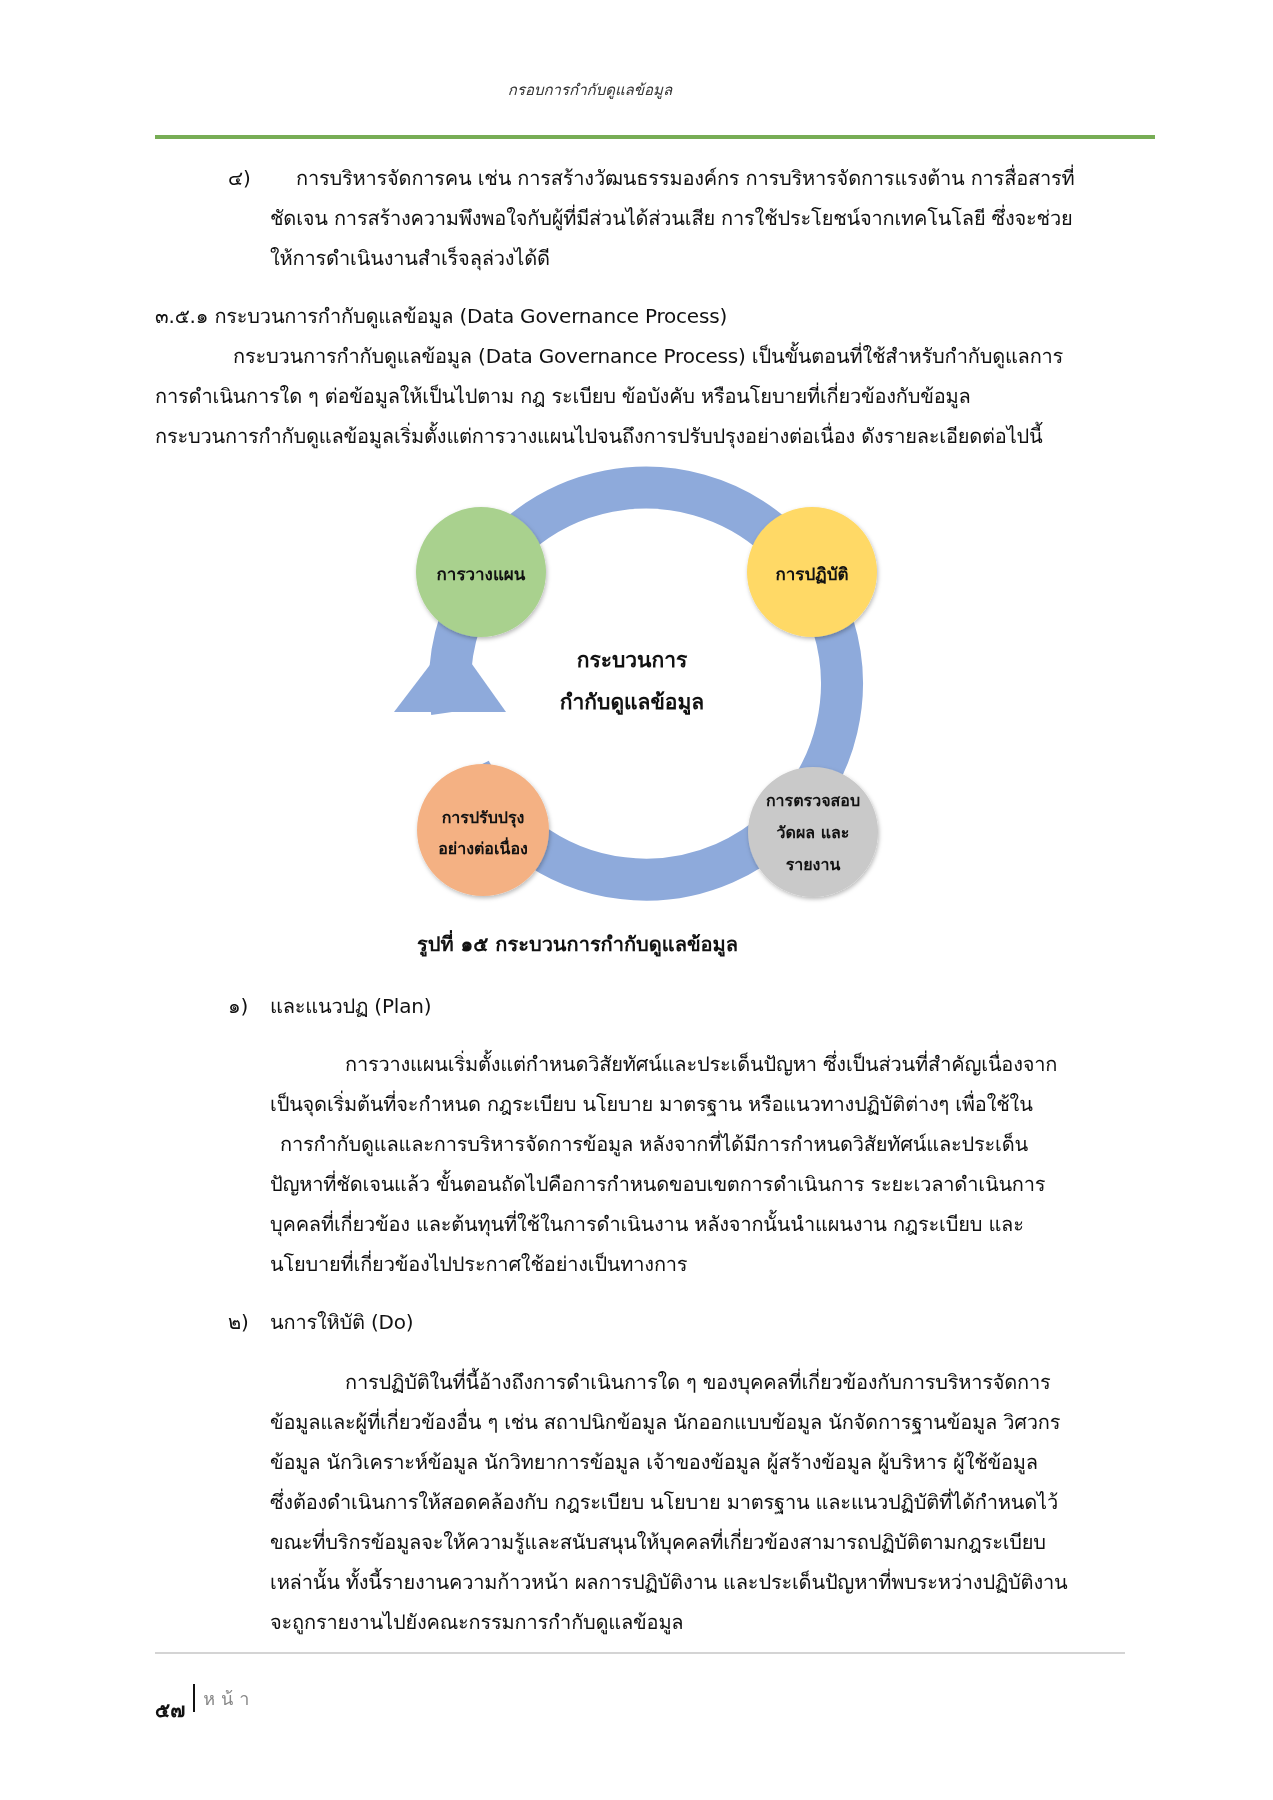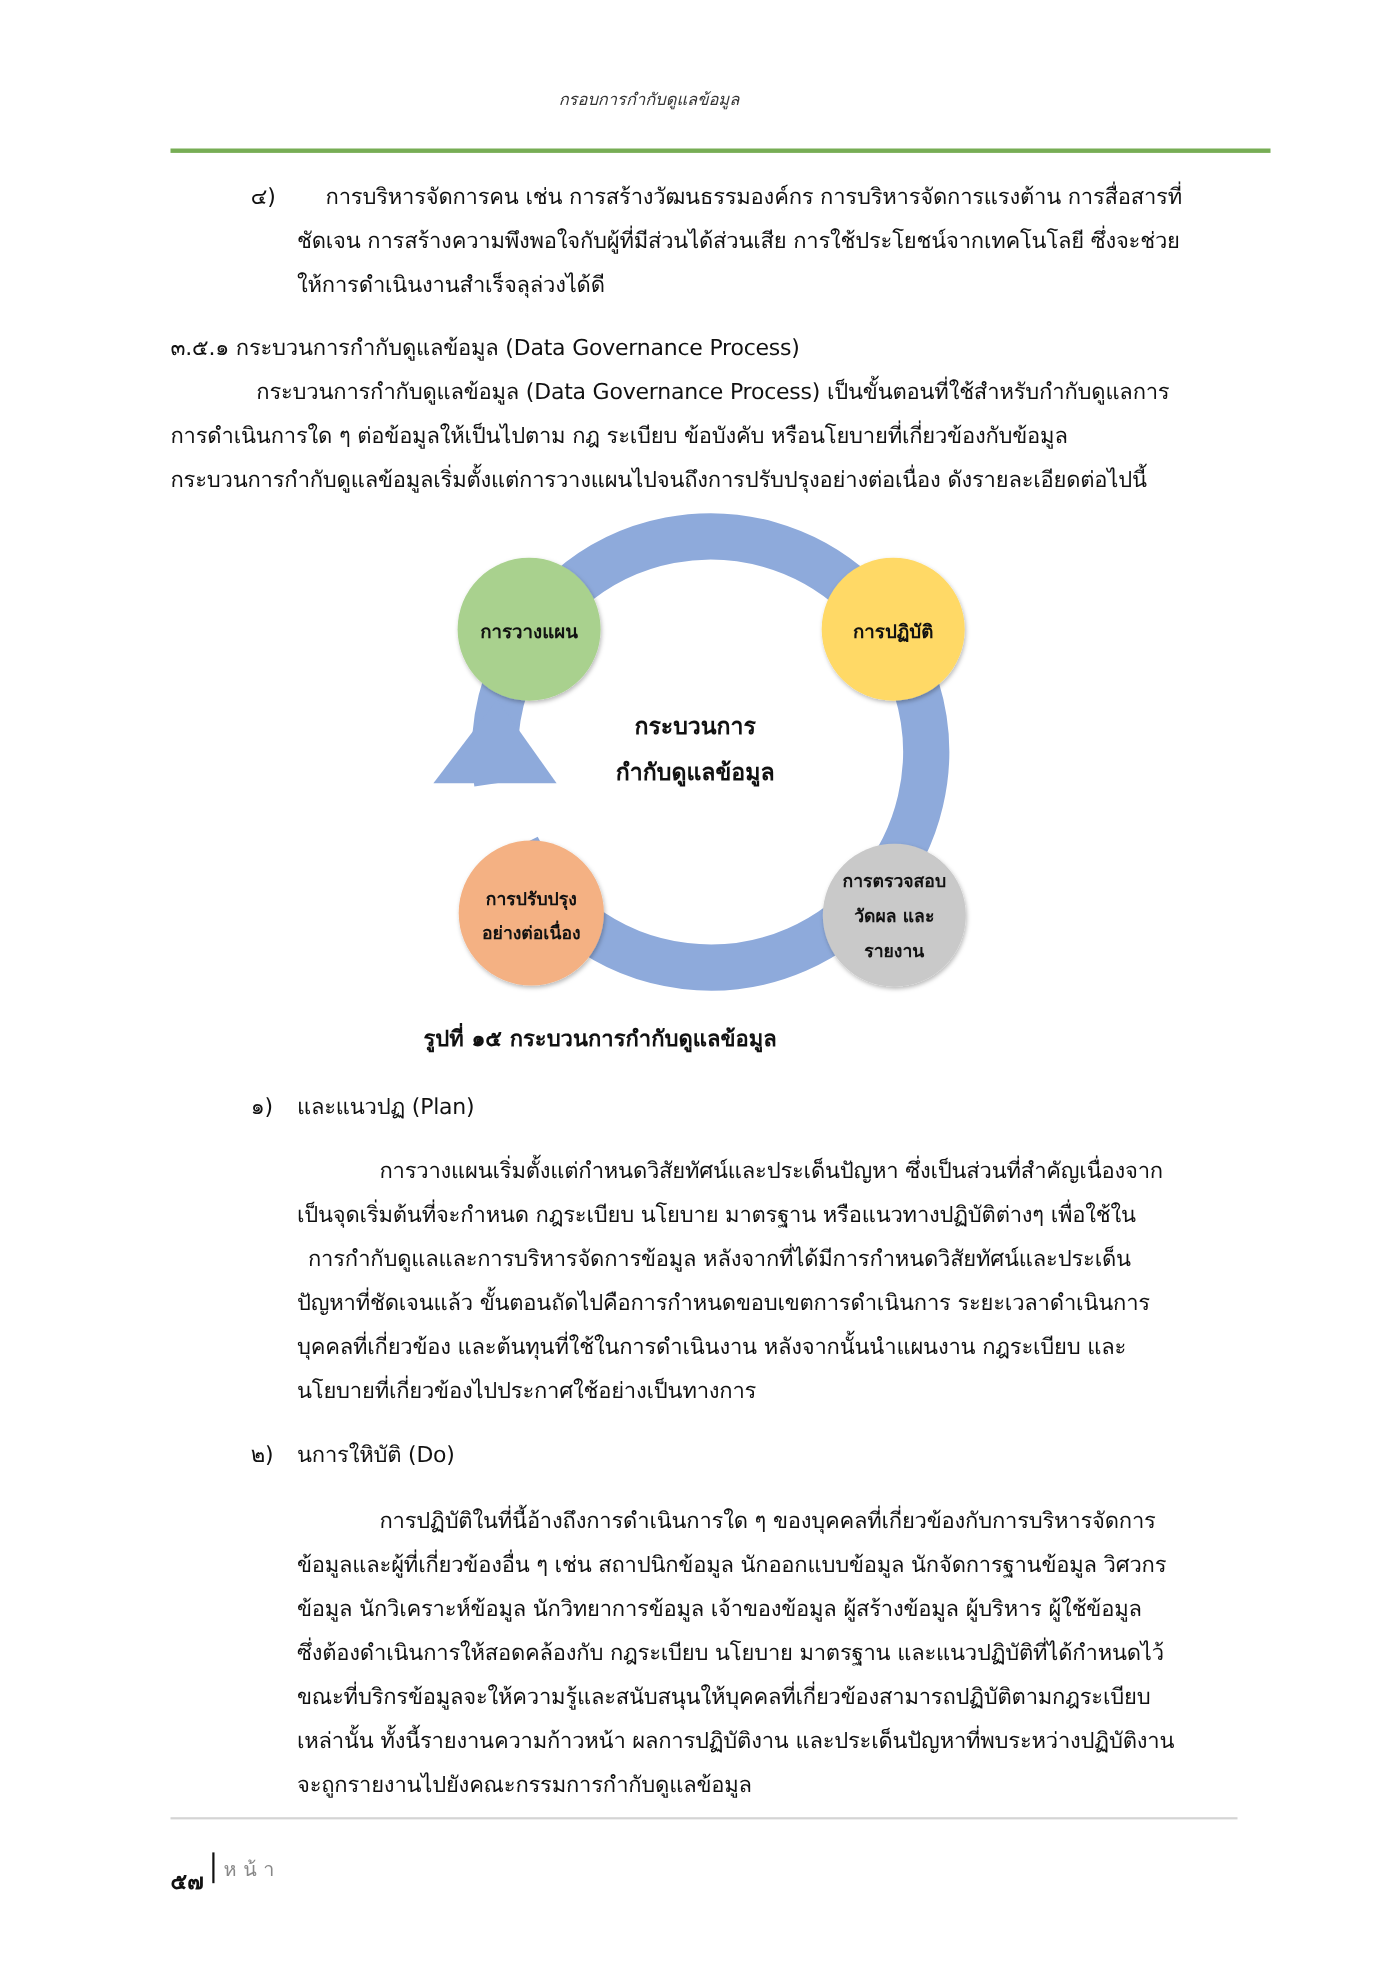--- a/index.html
+++ b/index.html
@@ -3,21 +3,21 @@
 <meta charset="utf-8">
 <style>
   html, body { margin: 0; padding: 0; background: #ffffff; }
   body { width: 1273px; height: 1800px; position: relative; overflow: hidden;
          font-family: "DejaVu Sans", sans-serif; color: #111; }
   .abs { position: absolute; }
   .header-title { left: 0; width: 1180px; top: 78px; text-align: center;
     font-size: 15px; font-style: italic; color: #333; }
   .header-rule { left: 155px; width: 1000px; top: 135px; height: 4px; background: #77ad55; }
   .txt { font-size: 20px; line-height: 40px; color: #111; white-space: nowrap; letter-spacing: -0.2px; }
-  .caption { left: 0; width: 1091px; top: 928px; text-align: center; font-size: 20px; font-weight: bold; }
+  .caption { left: 0; width: 1091px; top: 928px; text-align: center; font-size: 20px; font-weight: bold; padding-left: 32px; }
   .footer-rule { left: 155px; width: 970px; top: 1652px; height: 2px; background: #d4d4d4; }
   .footer { left: 155px; top: 1670px; font-size: 20px; display: flex; align-items: center; }
   .footer .pno { font-weight: bold; color: #111; margin-top: 24px; }
   .footer .bar { width: 2px; height: 28px; background: #111; margin: 0 8px; }
   .footer .plabel { color: #888; letter-spacing: 6px; font-size: 18px; }
   svg text { font-family: "DejaVu Sans", sans-serif; }
 </style>
 </head>
 <body>
 

